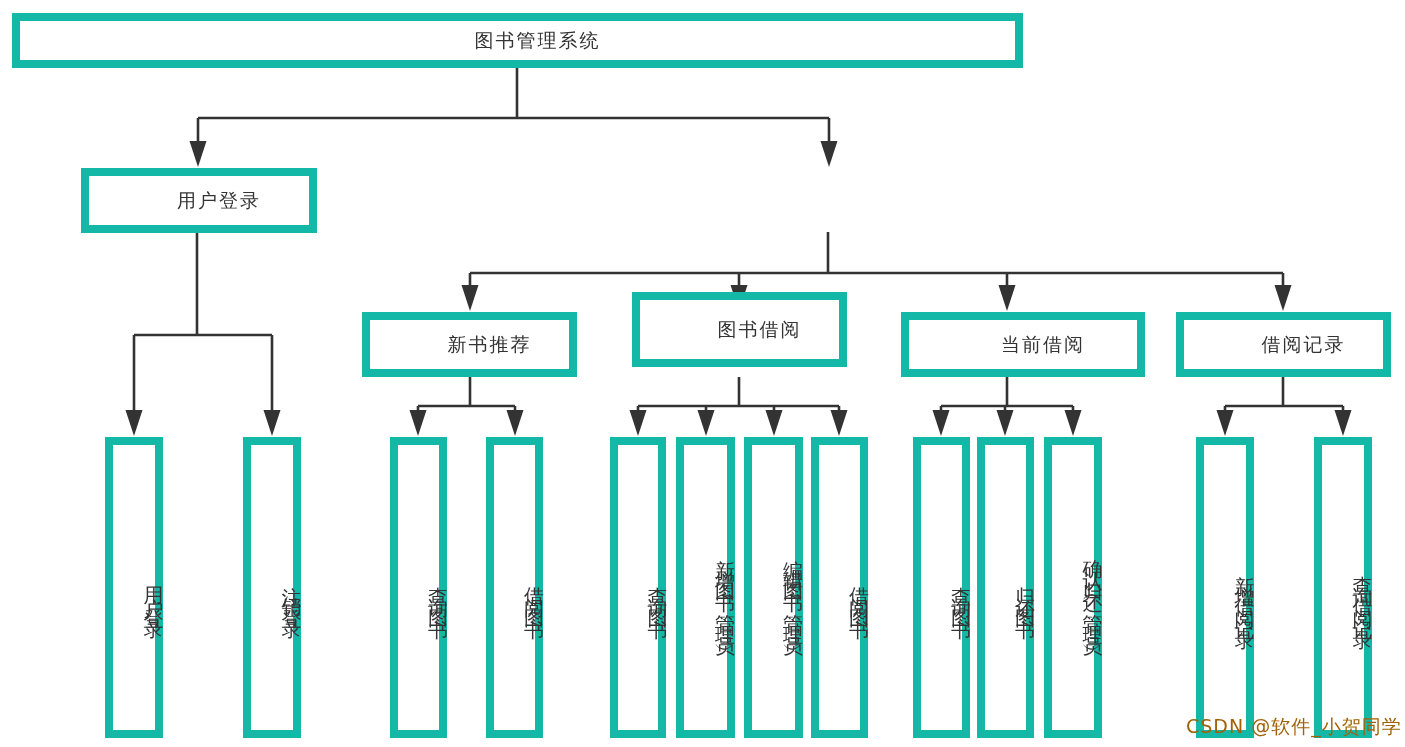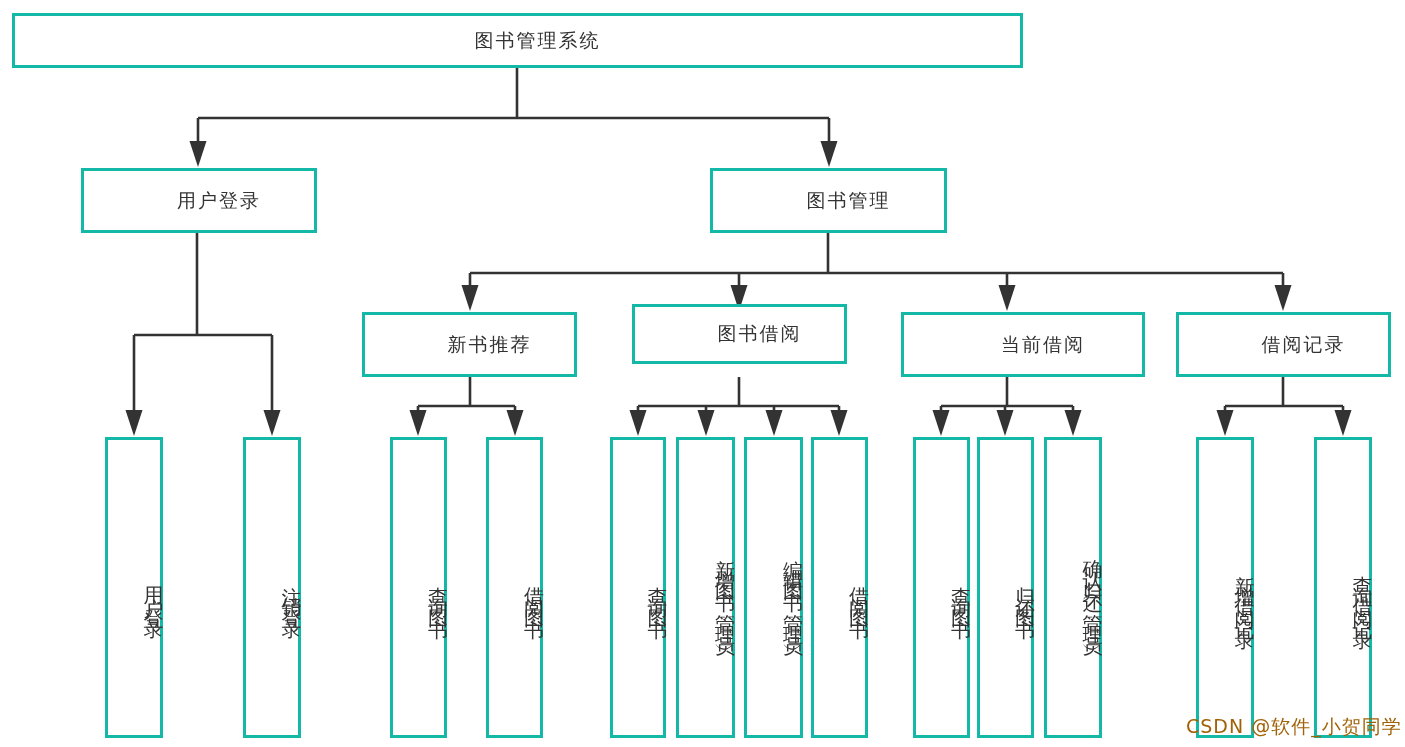--- a/index.html
+++ b/index.html
@@ -4,21 +4,21 @@
 <style>
   html,body{margin:0;padding:0;background:#ffffff;}
   .canvas{
     position:relative;width:1405px;height:747px;background:#ffffff;
     font-family:"DejaVu Sans","Liberation Sans",sans-serif;color:#333;
     overflow:hidden;
   }
   svg.wires{position:absolute;left:0;top:0;z-index:1;}
   .box{
     position:absolute;box-sizing:border-box;z-index:2;
-    border:3px solid #14b8a6;background:#ffffff;
+    border:8px solid #14b8a6;background:#ffffff;
     display:flex;align-items:center;justify-content:center;padding-left:40px;
   }
   .box .lbl{
     font-size:19px;letter-spacing:2px;white-space:nowrap;color:#333;
   }
   .leaf .lbl{
     writing-mode:vertical-rl;text-orientation:mixed;
     font-size:20px;line-height:1;letter-spacing:11px;margin-bottom:-11px;
     white-space:nowrap;
   }
@@ -65,28 +65,25 @@
     </g>
   </svg>
 
   <div class="box" style="left:12px;top:13px;width:1011px;height:55px">
     <span class="lbl">图书管理系统</span>
   </div>
 
   <div class="box" style="left:81px;top:168px;width:236px;height:65px">
     <span class="lbl">用户登录</span>
   </div>
-  <div class="box" style="left:710px;top:168px;width:237px;height:65px">
-    <span class="lbl">图书管理</span>
-  </div>
 
   <div class="box" style="left:362px;top:312px;width:215px;height:65px">
     <span class="lbl">新书推荐</span>
   </div>
-  <div class="box" style="left:632px;top:304px;width:215px;height:60px">
+  <div class="box" style="left:632px;top:292px;width:215px;height:75px">
     <span class="lbl">图书借阅</span>
   </div>
   <div class="box" style="left:901px;top:312px;width:244px;height:65px">
     <span class="lbl">当前借阅</span>
   </div>
   <div class="box" style="left:1176px;top:312px;width:215px;height:65px">
     <span class="lbl">借阅记录</span>
   </div>
 
   <div class="box leaf" style="left:105px;top:437px;width:58px;height:301px">

